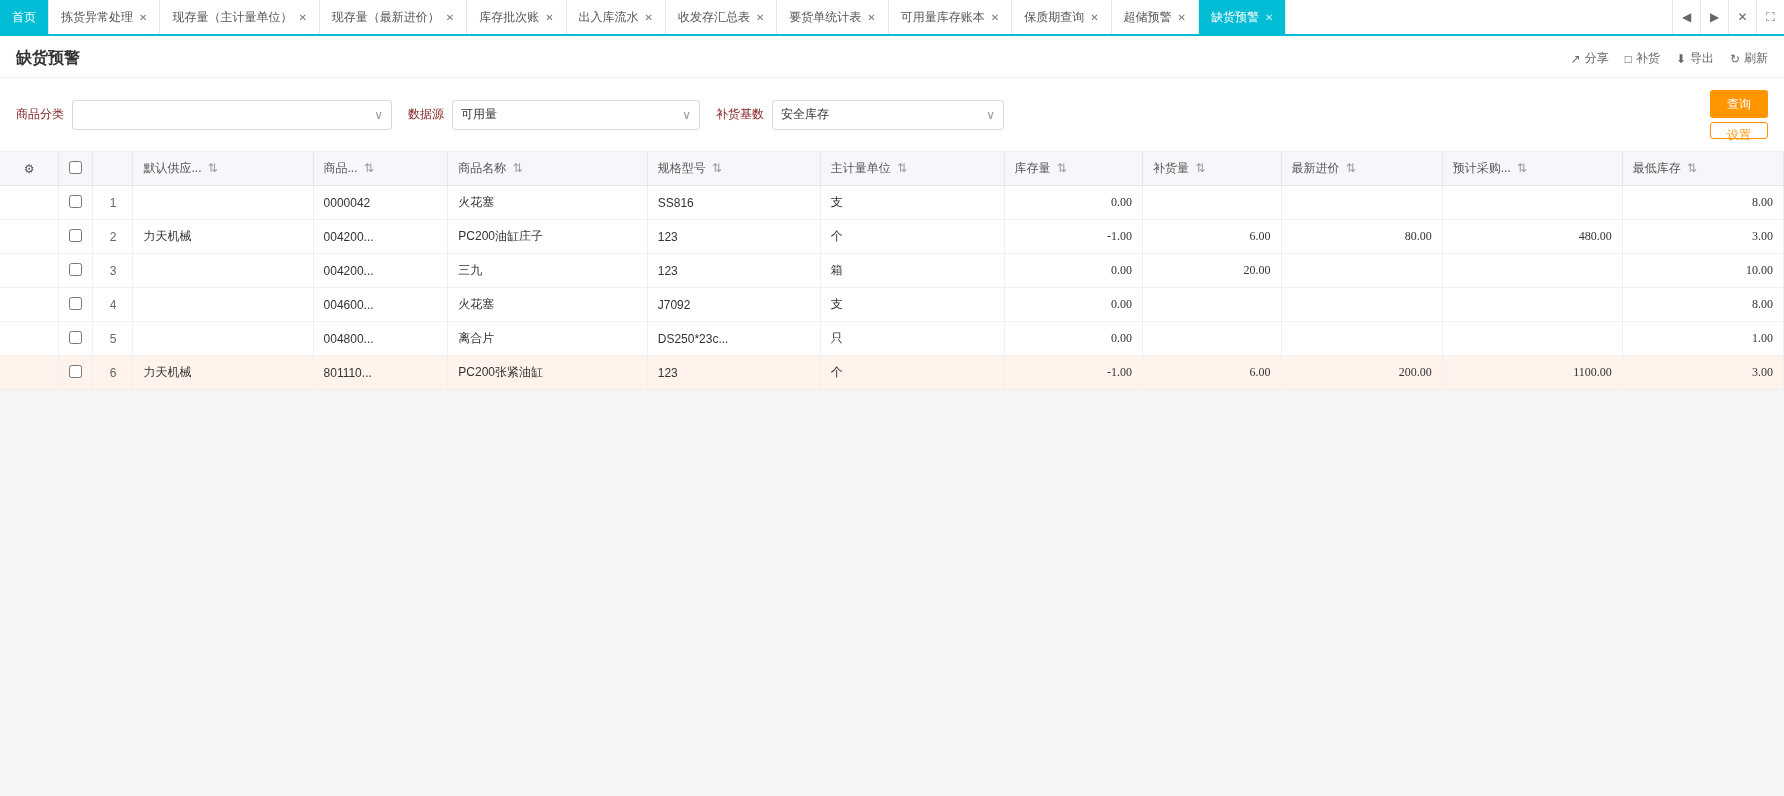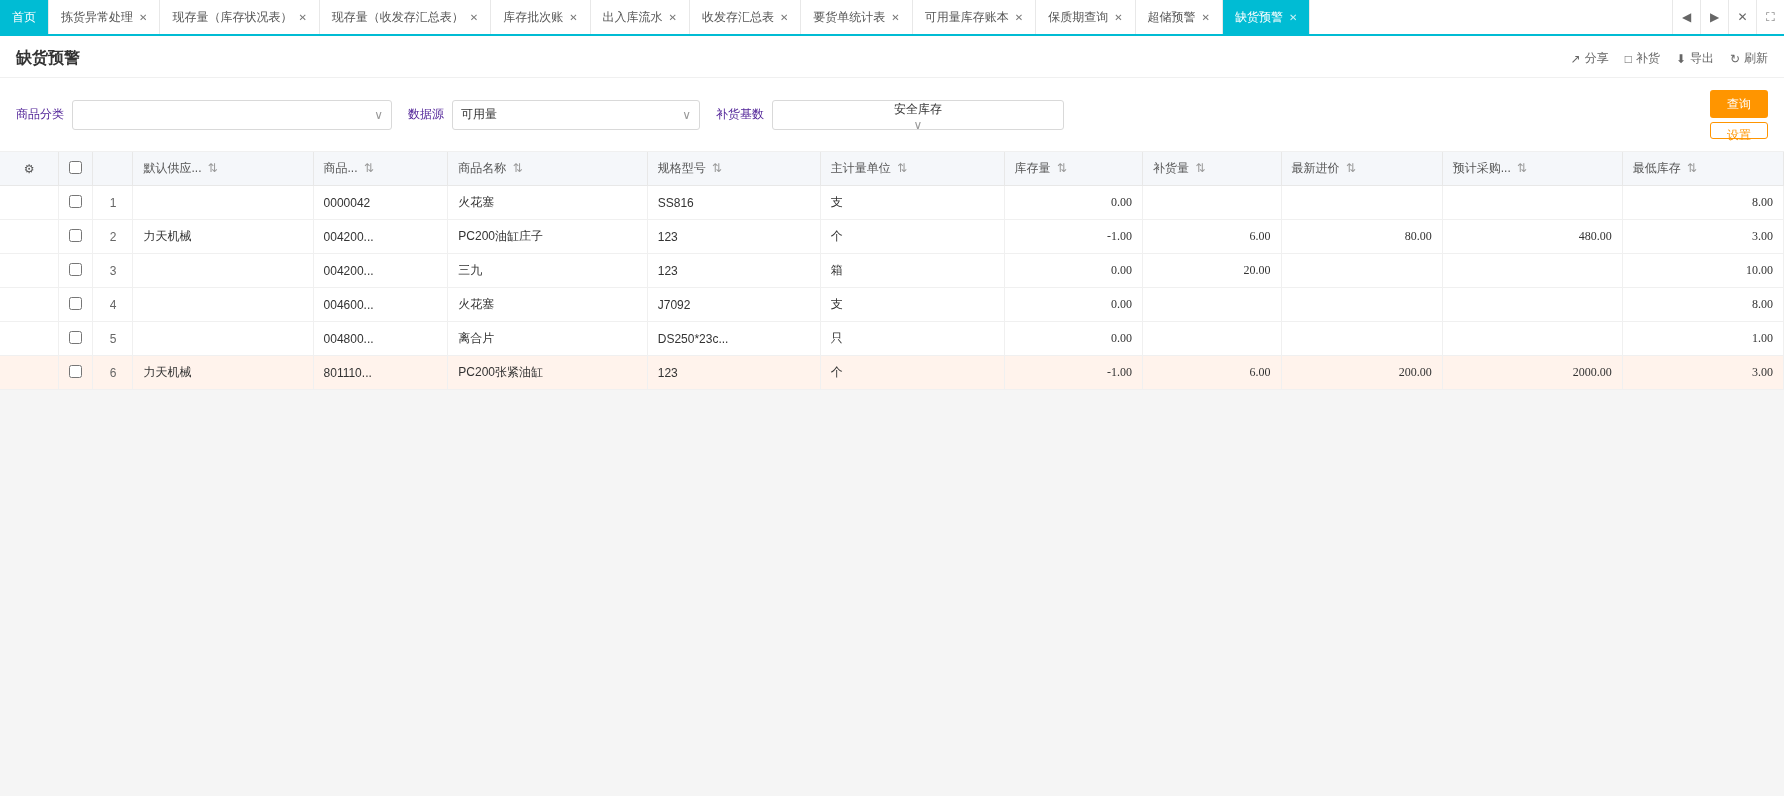--- a/index.html
+++ b/index.html
@@ -99,21 +99,21 @@
       padding: 12px 16px;
       gap: 16px;
       border-bottom: 1px solid #f0f0f0;
     }
     .filter-group {
       display: flex;
       align-items: center;
       gap: 8px;
     }
     .filter-label {
-      color: #4c1d95;
+      color: #7f1d1d;
       white-space: nowrap;
       font-size: 12px;
     }
     .filter-select {
       width: 280px;
       height: 30px;
       border: 1px solid #d9d9d9;
       border-radius: 3px;
       padding: 0 8px;
       display: flex;
@@ -217,25 +217,25 @@
 
 <div class="top-nav">
   <div class="nav-tab home">
     <span>首页</span>
   </div>
   <div class="nav-tab">
     <span>拣货异常处理</span>
     <span class="close-icon">✕</span>
   </div>
   <div class="nav-tab">
-    <span>现存量（库存状况表）</span>
-    <span class="close-icon">✕</span>
-  </div>
-  <div class="nav-tab">
-    <span>现存量（收发存汇总表）</span>
+    <span>现存量（主计量单位）</span>
+    <span class="close-icon">✕</span>
+  </div>
+  <div class="nav-tab">
+    <span>现存量（最新进价）</span>
     <span class="close-icon">✕</span>
   </div>
   <div class="nav-tab">
     <span>库存批次账</span>
     <span class="close-icon">✕</span>
   </div>
   <div class="nav-tab">
     <span>出入库流水</span>
     <span class="close-icon">✕</span>
   </div>
@@ -305,21 +305,21 @@
     </div>
     <div class="filter-group">
       <span class="filter-label">数据源</span>
       <div class="filter-select" style="width:248px;">
         <span>可用量</span>
         <span class="chevron">∨</span>
       </div>
     </div>
     <div class="filter-group">
       <span class="filter-label">补货基数</span>
-      <div class="filter-select" style="width:292px;flex-direction:column;">
+      <div class="filter-select" style="width:232px;">
         <span>安全库存</span>
         <span class="chevron">∨</span>
       </div>
     </div>
     <div class="filter-actions">
       <button class="btn-primary">查询</button>
       <button class="btn-outline">设置</button>
     </div>
   </div>
 
@@ -469,20 +469,20 @@
     </td>
     <td class="row-num">6</td>
     <td>力天机械</td>
     <td>801110...</td>
     <td>PC200张紧油缸</td>
     <td>123</td>
     <td>个</td>
     <td class="num">-1.00</td>
     <td class="num">6.00</td>
     <td class="num">200.00</td>
-    <td class="num">2000.00</td>
+    <td class="num">1100.00</td>
     <td class="num">3.00</td>
   </tr>
         </tbody>
     </table>
   </div>
 
 </div>
 
 </body></html>

